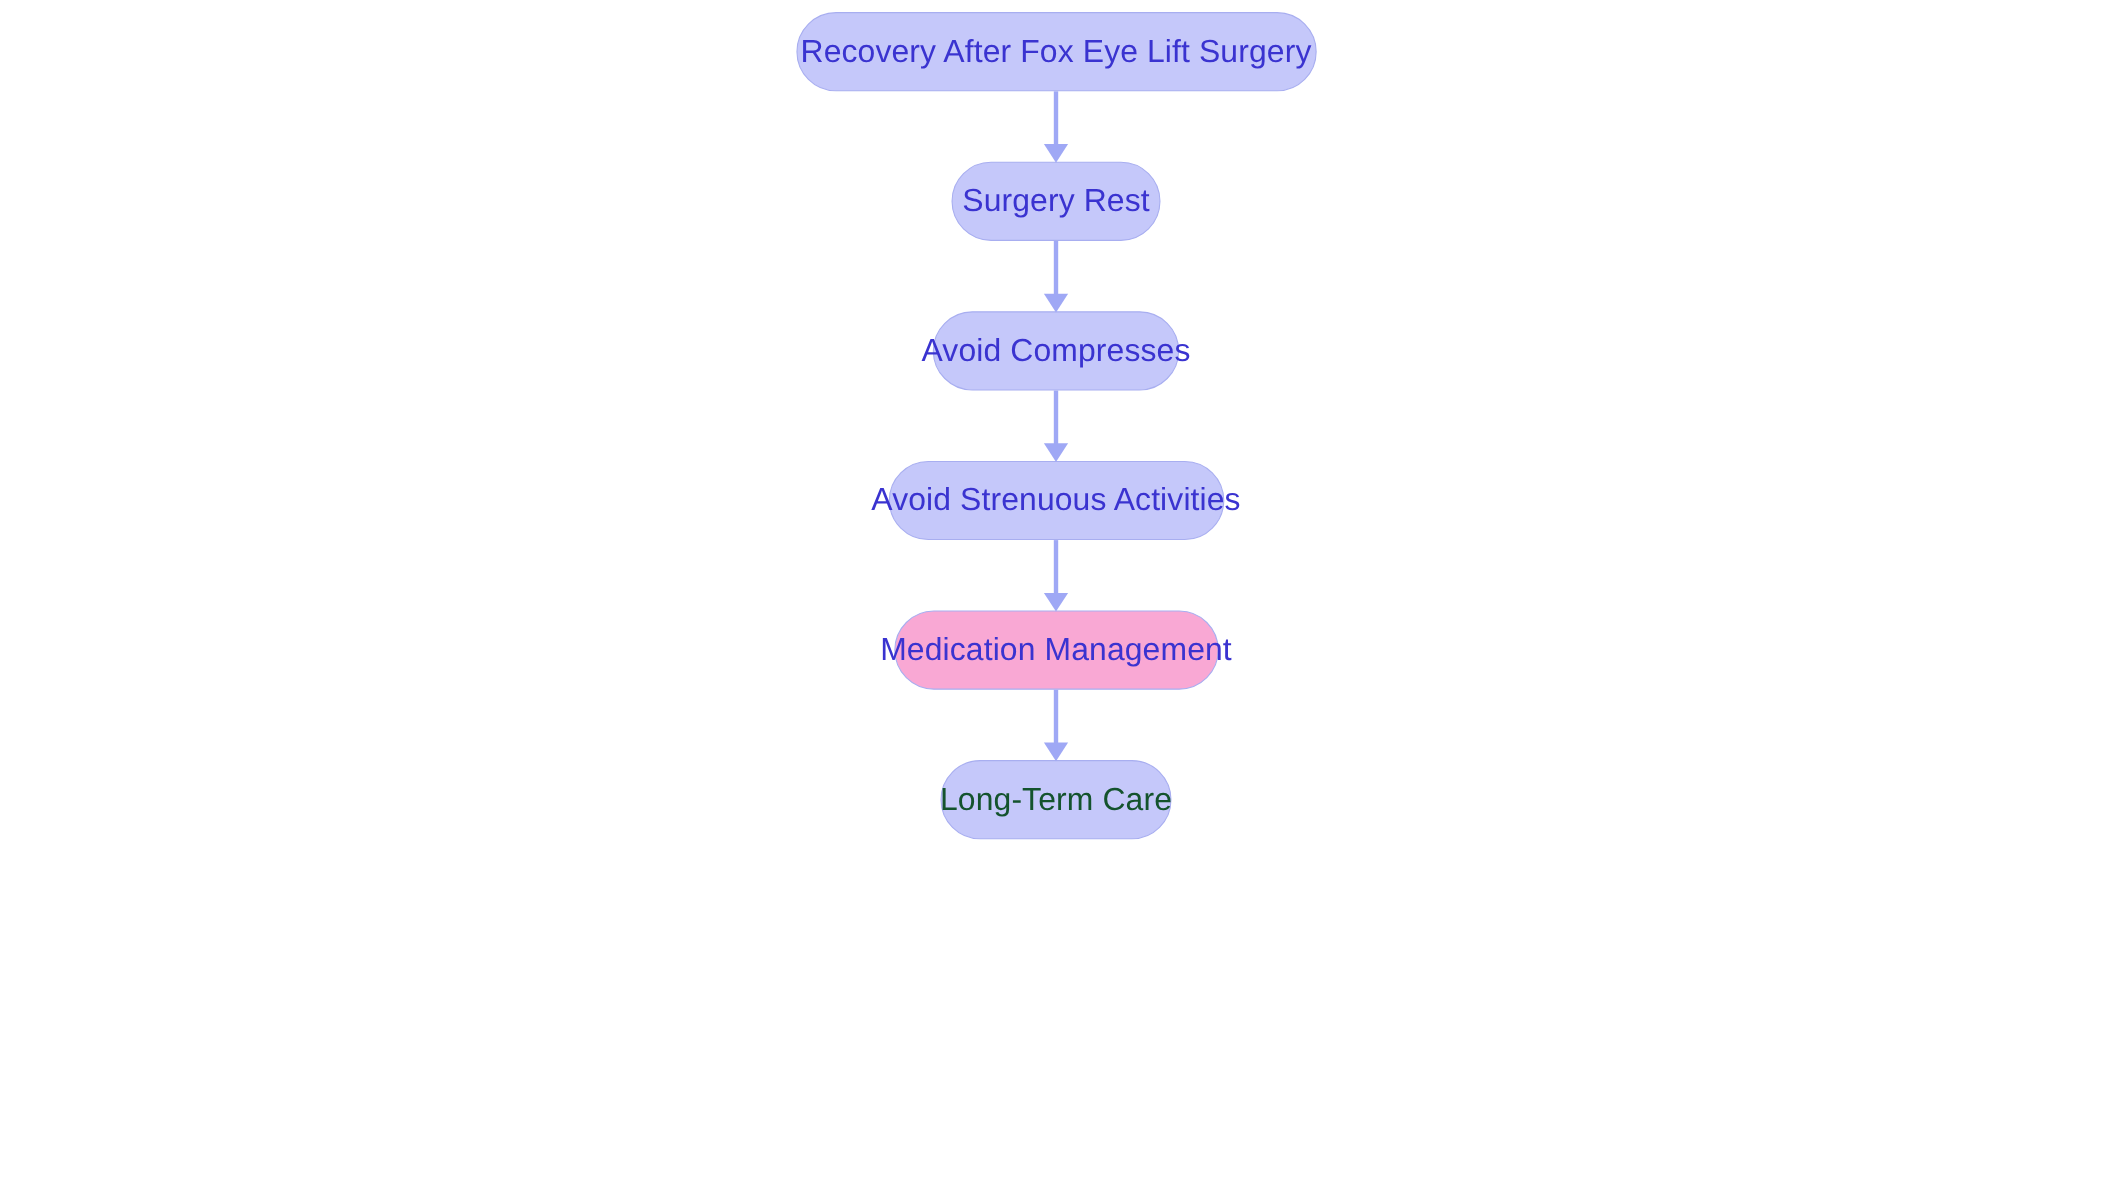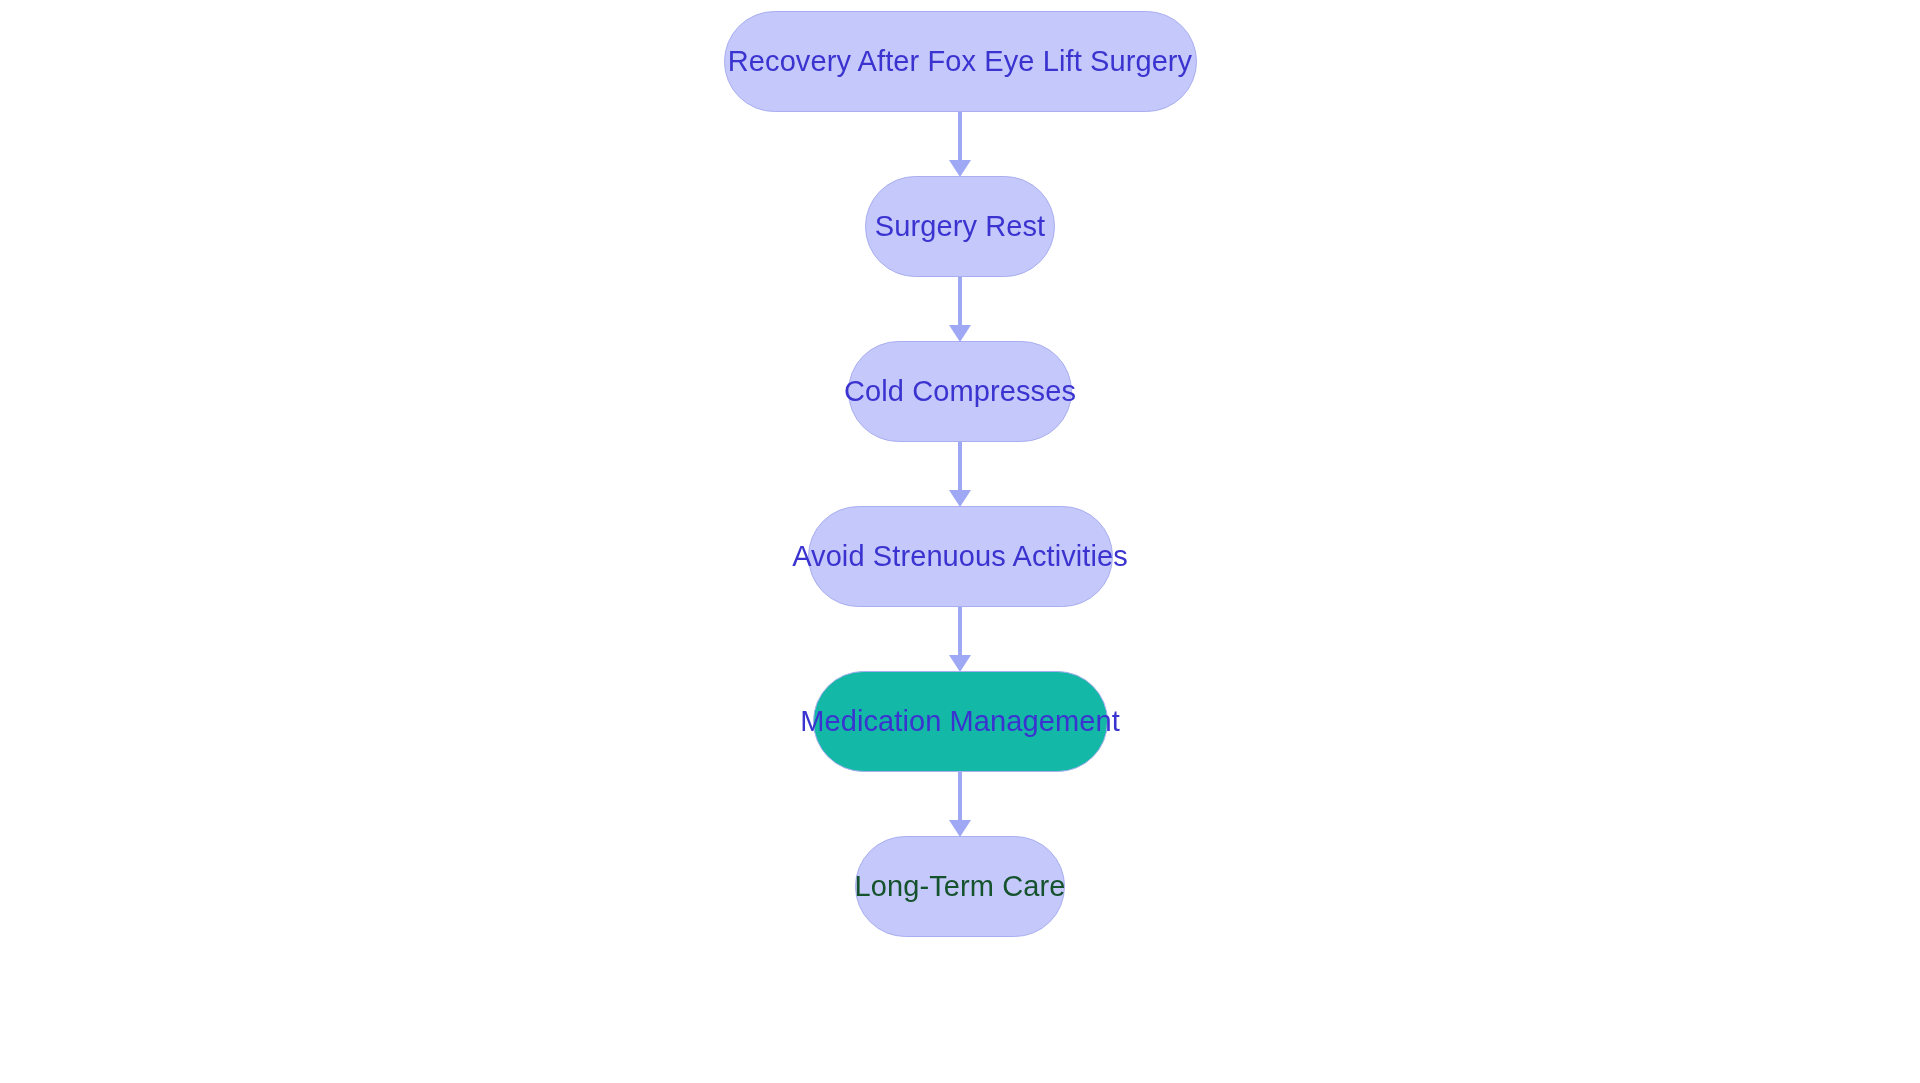--- a/index.html
+++ b/index.html
@@ -27,21 +27,21 @@
     height: 1083px;
     display: flex;
     flex-direction: column;
     align-items: center;
     justify-content: flex-start;
     padding-top: 11px;
     box-sizing: border-box;
   }
   .flow-node {
     box-sizing: border-box;
-    height: 101px;
+    height: 72px;
     border-radius: 51px;
     background: #c5c8fa;
     border: 1.6px solid #a8aef0;
     display: flex;
     align-items: center;
     justify-content: center;
     padding: 0 38px;
     white-space: nowrap;
   }
   .flow-node-label {
@@ -98,38 +98,38 @@
     <div class="flow-node" style="width: 190px; background: rgb(197, 200, 250); border-color: rgb(168, 174, 240);">
       <span class="flow-node-label" style="color: rgb(58, 51, 208);">Surgery Rest</span>
     </div>
 
     <div class="flow-connector">
       <div class="connector-line" style="background: rgb(159, 168, 245);"></div>
       <div class="connector-arrowhead" style="border-top-color: rgb(159, 168, 245);"></div>
     </div>
 
     <div class="flow-node" style="width: 224px; background: rgb(197, 200, 250); border-color: rgb(168, 174, 240);">
-      <span class="flow-node-label" style="color: rgb(58, 51, 208);">Cold Compresses</span>
+      <span class="flow-node-label" style="color: rgb(58, 51, 208);">Avoid Compresses</span>
     </div>
 
     <div class="flow-connector">
       <div class="connector-line" style="background: rgb(159, 168, 245);"></div>
       <div class="connector-arrowhead" style="border-top-color: rgb(159, 168, 245);"></div>
     </div>
 
     <div class="flow-node" style="width: 305px; background: rgb(197, 200, 250); border-color: rgb(168, 174, 240);">
       <span class="flow-node-label" style="color: rgb(58, 51, 208); text-align: right;">Avoid Strenuous Activities</span>
     </div>
 
     <div class="flow-connector">
       <div class="connector-line" style="background: rgb(159, 168, 245);"></div>
       <div class="connector-arrowhead" style="border-top-color: rgb(159, 168, 245);"></div>
     </div>
 
-    <div class="flow-node" style="width: 295px; background: #14b8a6; border-color: rgb(168, 174, 240);">
+    <div class="flow-node" style="width: 295px; background: #f9a8d4; border-color: rgb(168, 174, 240);">
       <span class="flow-node-label" style="color: rgb(58, 51, 208);">Medication Management</span>
     </div>
 
     <div class="flow-connector">
       <div class="connector-line" style="background: rgb(159, 168, 245);"></div>
       <div class="connector-arrowhead" style="border-top-color: rgb(159, 168, 245);"></div>
     </div>
 
     <div class="flow-node" style="width: 210px; background: rgb(197, 200, 250); border-color: rgb(168, 174, 240);">
       <span class="flow-node-label" style="color: #14532d;">Long-Term Care</span>

